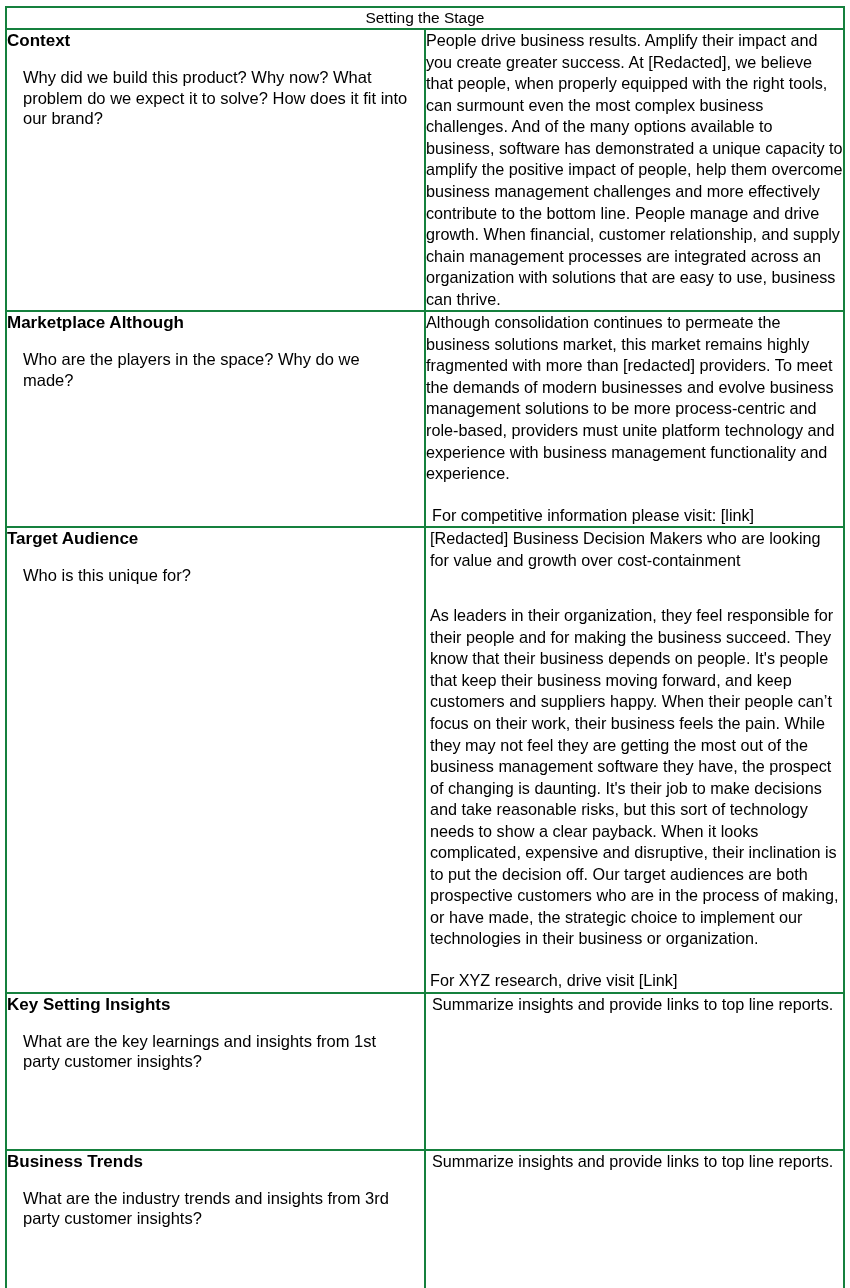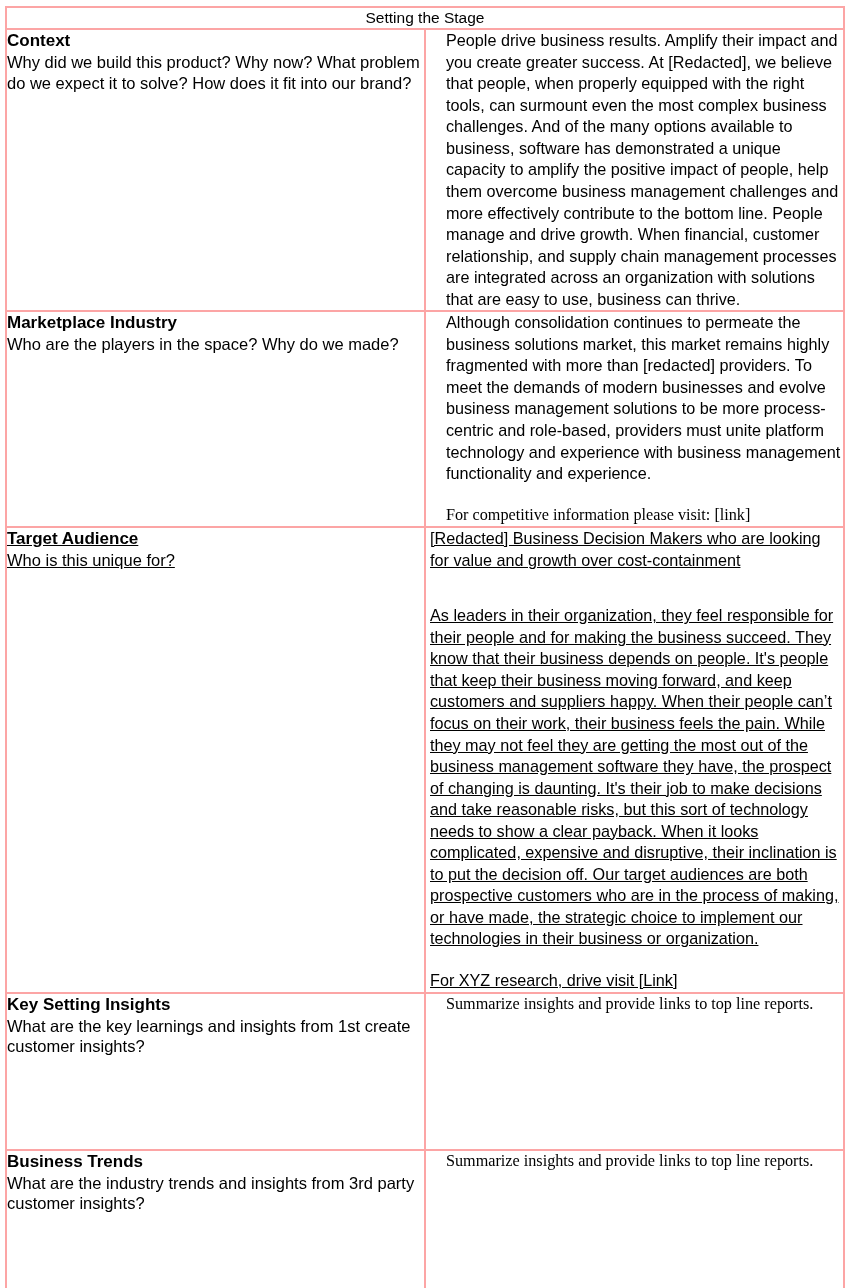--- a/index.html
+++ b/index.html
@@ -20,21 +20,21 @@
     padding: 6px 5px 6px 5px;
   }
 
   table.doc-table {
     width: 840px;
     border-collapse: collapse;
     table-layout: fixed;
   }
 
   table.doc-table td {
-    border: 2px solid #fca5a5;
+    border: 2px solid #15803d;
     vertical-align: top;
     padding: 0;
   }
 
   
   td.header-cell {
     text-align: center;
     padding: 11px 8px 13px 8px;
     font-size: 15.5px;
     line-height: 1.3;
@@ -48,46 +48,45 @@
   }
   .label-title {
     font-weight: bold;
     font-size: 17px;
     line-height: 1.24;
     margin: 0 0 1px 0;
   }
   .label-question {
     font-size: 16.5px;
     line-height: 1.25;
-    margin: 0;
+    margin: 16px;
   }
 
   
   td.body-cell {
     padding: 10px 10px 10px 10px;
   }
   .body-para {
     font-size: 16.2px;
     line-height: 1.33;
     margin: 0;
-    padding-left: 20px;
   }
   .body-para.flush {
-    font-family: Liberation Serif, serif;
+    padding-left: 6px;
   }
   .body-para.tight {
     padding-left: 4px;
   }
   .spacer-sm { height: 20px; }
   .spacer-md { height: 34px; }
 
   
   tr.row-context td { height: 244px; }
   tr.row-marketplace td { height: 192px; }
-  tr.row-audience td { height: 450px; text-decoration: underline; }
+  tr.row-audience td { height: 450px; }
   tr.row-research td { height: 155px; }
   tr.row-industry td { height: 138px; }
 </style>
 </head>
 <body>
 
 <div class="page">
   <table class="doc-table">
     <tbody>
 
@@ -100,21 +99,21 @@
           <p class="label-title">Context</p>
           <p class="label-question">Why did we build this product? Why now? What problem do we expect it to solve? How does it fit into our brand?</p>
         </td>
         <td class="body-cell">
           <p class="body-para">People drive business results. Amplify their impact and you create greater success. At [Redacted], we believe that people, when properly equipped with the right tools, can surmount even the most complex business challenges. And of the many options available to business, software has demonstrated a unique capacity to amplify the positive impact of people, help them overcome business management challenges and more effectively contribute to the bottom line. People manage and drive growth. When financial, customer relationship, and supply chain management processes are integrated across an organization with solutions that are easy to use, business can thrive.</p>
         </td>
       </tr>
 
       <tr class="row-marketplace">
         <td class="label-cell">
-          <p class="label-title">Marketplace Industry</p>
+          <p class="label-title">Marketplace Although</p>
           <p class="label-question">Who are the players in the space? Why do we made?</p>
         </td>
         <td class="body-cell">
           <p class="body-para">Although consolidation continues to permeate the business solutions market, this market remains highly fragmented with more than [redacted] providers. To meet the demands of modern businesses and evolve business management solutions to be more process-centric and role-based, providers must unite platform technology and experience with business management functionality and experience.</p>
           <div class="spacer-sm"></div>
           <p class="body-para flush">For competitive information please visit: [link]</p>
         </td>
       </tr>
 
       <tr class="row-audience">
@@ -127,21 +126,21 @@
           <div class="spacer-md"></div>
           <p class="body-para tight">As leaders in their organization, they feel responsible for their people and for making the business succeed. They know that their business depends on people. It's people that keep their business moving forward, and keep customers and suppliers happy. When their people can’t focus on their work, their business feels the pain. While they may not feel they are getting the most out of the business management software they have, the prospect of changing is daunting. It's their job to make decisions and take reasonable risks, but this sort of technology needs to show a clear payback. When it looks complicated, expensive and disruptive, their inclination is to put the decision off. Our target audiences are both prospective customers who are in the process of making, or have made, the strategic choice to implement our technologies in their business or organization.</p>
           <div class="spacer-sm"></div>
           <p class="body-para tight">For XYZ research, drive visit [Link]</p>
         </td>
       </tr>
 
       <tr class="row-research">
         <td class="label-cell">
           <p class="label-title">Key Setting Insights</p>
-          <p class="label-question">What are the key learnings and insights from 1st create customer insights?</p>
+          <p class="label-question">What are the key learnings and insights from 1st party customer insights?</p>
         </td>
         <td class="body-cell">
           <p class="body-para flush">Summarize insights and provide links to top line reports.</p>
         </td>
       </tr>
 
       <tr class="row-industry">
         <td class="label-cell">
           <p class="label-title">Business Trends</p>
           <p class="label-question">What are the industry trends and insights from 3rd party customer insights?</p>

